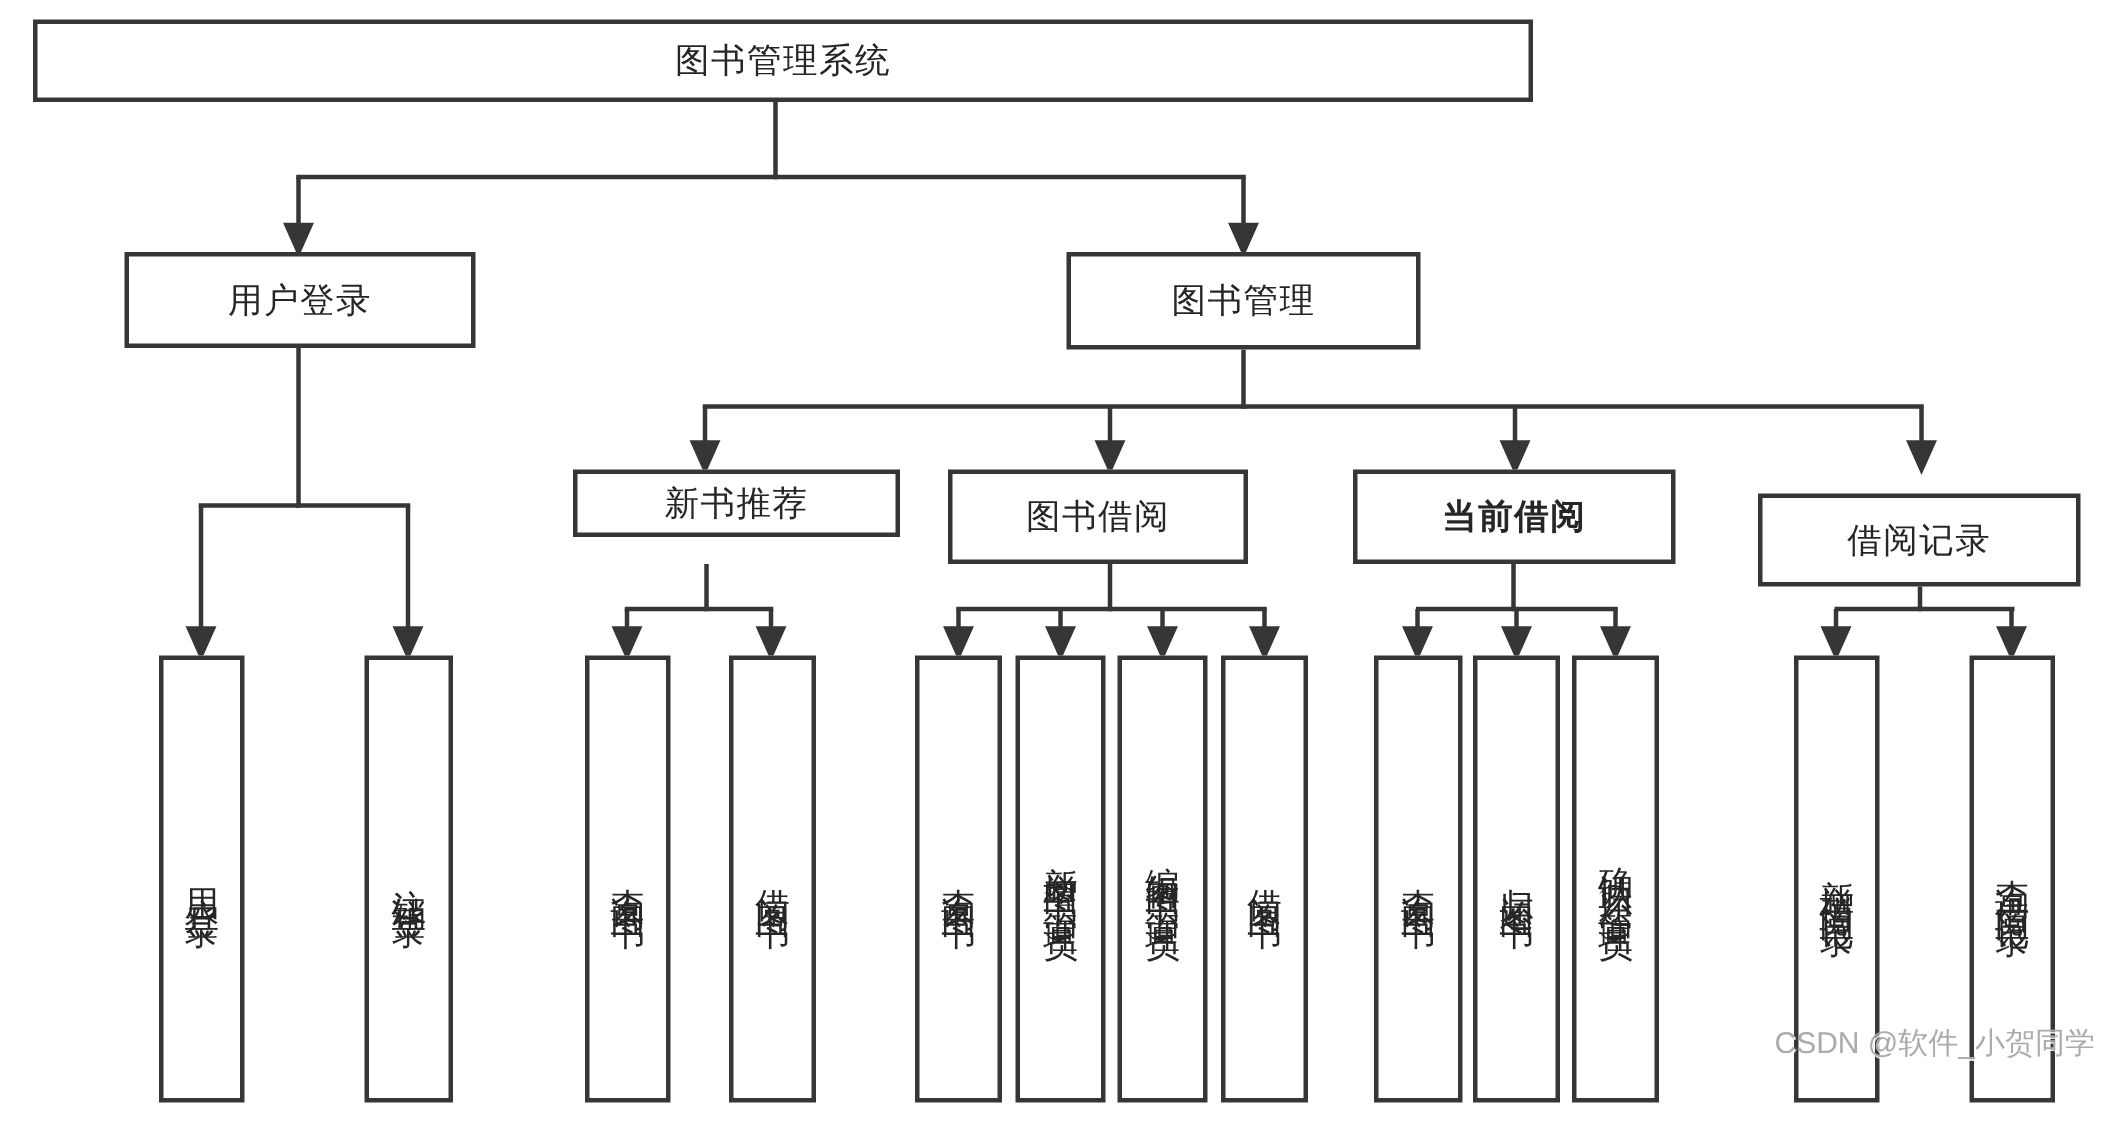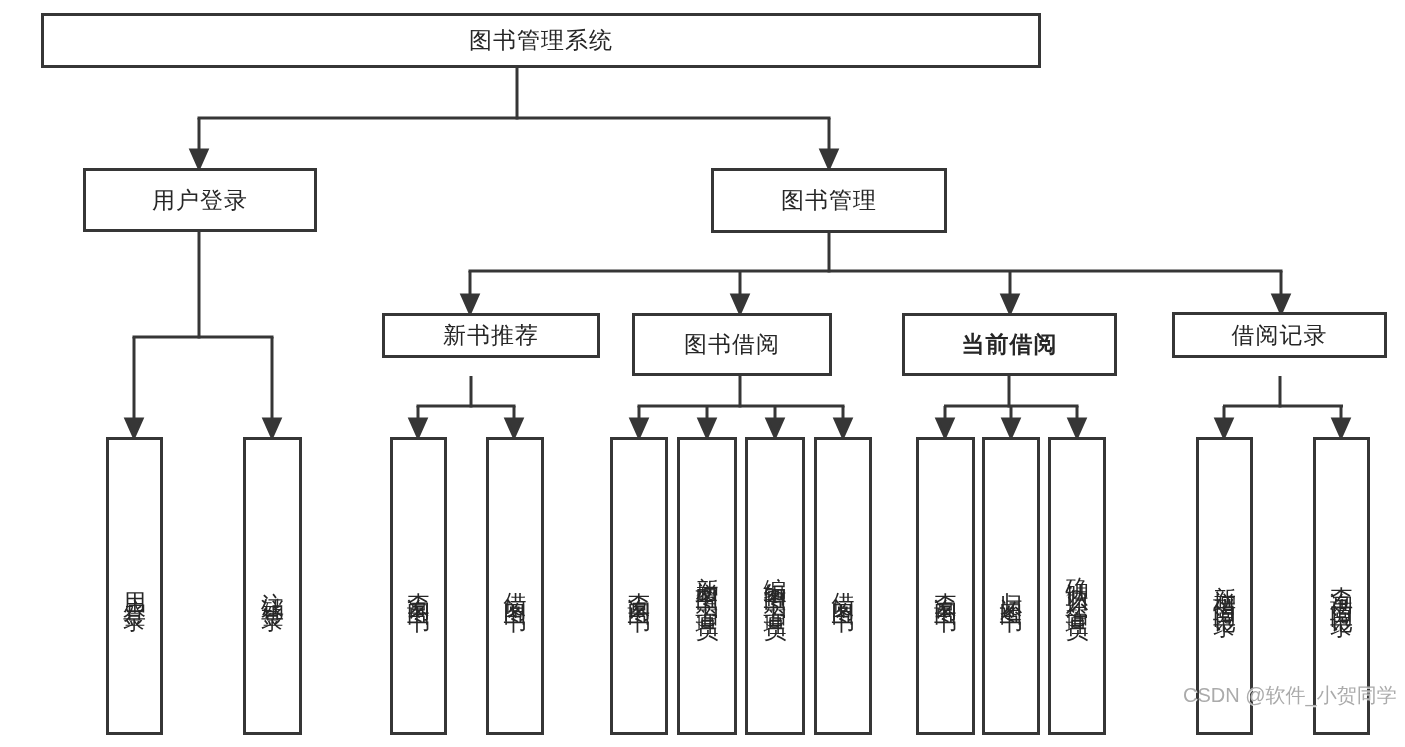--- a/index.html
+++ b/index.html
@@ -132,41 +132,41 @@
 
       <line x1="1280" y1="376" x2="1280" y2="407.5"></line>
       <line x1="1223" y1="406" x2="1343" y2="406"></line>
       <line x1="1224" y1="406" x2="1224" y2="421"></line>
       <polygon points="1216,419 1232,419 1224,437"></polygon>
       <line x1="1341" y1="406" x2="1341" y2="421"></line>
       <polygon points="1333,419 1349,419 1341,437"></polygon>
     </g>
   </svg>
 
-  <div class="hbox" style="left:22px; top:13px; width:1000px; height:55px;margin-left:19px;">
+  <div class="hbox" style="left:22px; top:13px; width:1000px; height:55px;">
     <span class="label">图书管理系统</span>
   </div>
 
   <div class="hbox" style="left:83px; top:168px; width:234px; height:64px;">
     <span class="label">用户登录</span>
   </div>
   <div class="hbox" style="left:711px; top:168px; width:236px; height:65px;font-family:Liberation Serif, serif;">
     <span class="label">图书管理</span>
   </div>
 
   <div class="hbox" style="left:382px; top:313px; width:218px; height:45px;">
     <span class="label">新书推荐</span>
   </div>
   <div class="hbox" style="left:632px; top:313px; width:200px; height:63px;">
     <span class="label">图书借阅</span>
   </div>
   <div class="hbox" style="left:902px; top:313px; width:215px; height:63px;font-weight:bold;">
     <span class="label">当前借阅</span>
   </div>
-  <div class="hbox" style="left:1172px; top:312px; width:215px; height:46px;">
+  <div class="hbox" style="left:1172px; top:329px; width:215px; height:62px;">
     <span class="label">借阅记录</span>
   </div>
 
   <div class="vbox" style="left:106px; width:57px;">
     <span class="vlabel">用户登录</span>
   </div>
   <div class="vbox" style="left:243px; width:59px;">
     <span class="vlabel">注销登录</span>
   </div>
 

